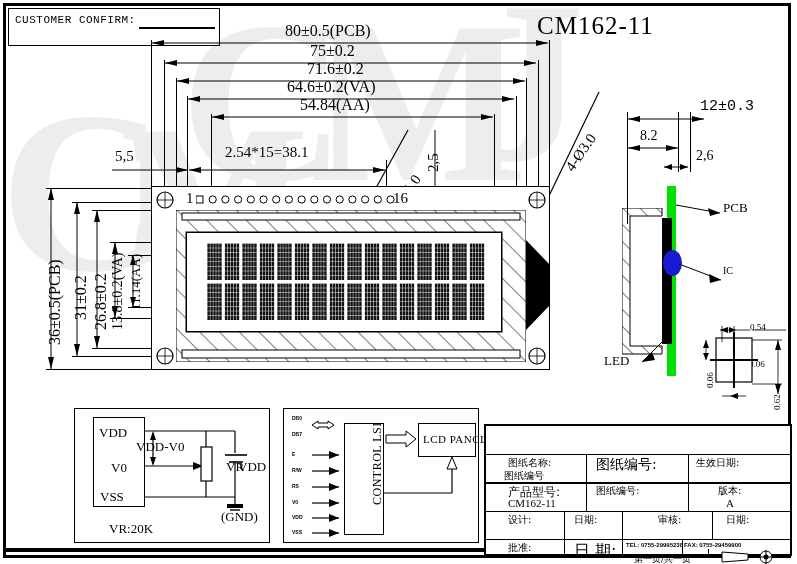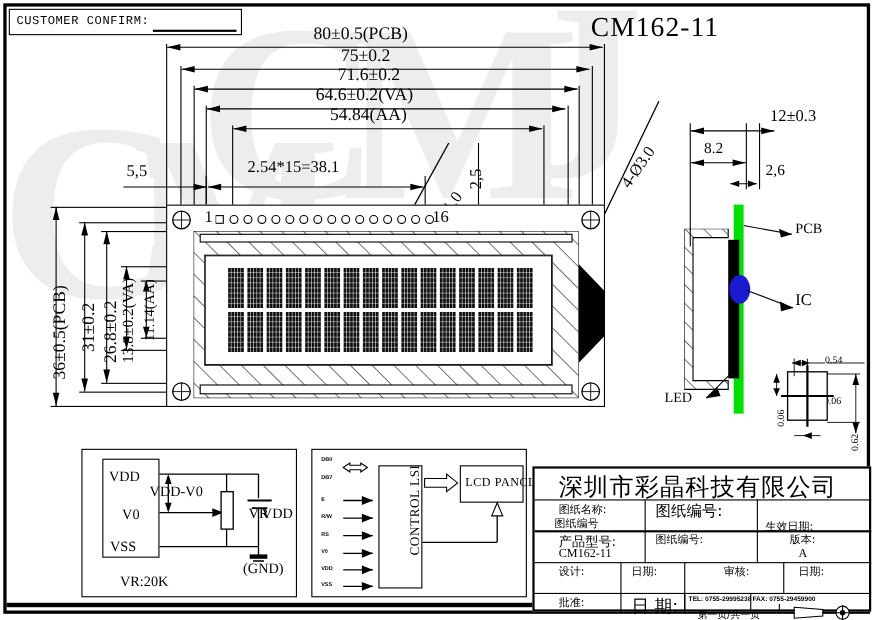--- a/index.html
+++ b/index.html
@@ -32,21 +32,21 @@
   <div class="wm">
     <span style="left:180px;top:-30px;font-size:230px;">C</span>
     <span style="left:310px;top:-30px;font-size:230px;">M</span>
     <span style="left:470px;top:-50px;font-size:230px;">J</span>
     <span style="left:0px;top:60px;font-size:230px;">C</span>
     <span style="left:120px;top:80px;font-size:200px;">M</span>
   </div>
 
   <div class="frame"></div>
 
-  <div class="box" style="left:8px;top:8px;width:212px;height:24px;">
+  <div class="box" style="left:8px;top:8px;width:212px;height:38px;">
     <div class="t tm" style="left:6px;top:5px;font-size:11px;letter-spacing:.5px;">CUSTOMER CONFIRM:</div>
     <div class="ln h" style="left:130px;top:18px;width:76px;height:2px;"></div>
   </div>
 
   <div class="t" style="left:537px;top:12px;font-size:25px;letter-spacing:1px;">CM162-11</div>
 
   <div>
 
     <div class="t" style="left:285px;top:22px;font-size:16px;">80±0.5(PCB)</div>
     <svg class="abs" style="left:150px;top:38px;" width="400" height="10">
@@ -1511,21 +1511,21 @@
     </svg>
 
     <svg class="abs" style="left:526px;top:210px;" width="30" height="152">
       <polygon points="0,30 24,55 24,95 0,120" fill="#000"></polygon>
       <rect x="0" y="0" width="24" height="152" fill="none" stroke="#000" stroke-width="0"></rect>
     </svg>
   </div>
 
   <div>
 
-    <div class="t" style="left:700px;top:98px;font-size:15px;">12±0.3</div>
+    <div class="t" style="left:700px;top:98px;font-size:15px;font-family:Liberation Mono, monospace;">12±0.3</div>
     <svg class="abs" style="left:626px;top:114px;" width="100" height="10">
       <line x1="2" y1="5" x2="78" y2="5" stroke="#000" stroke-width="1"></line>
       <polygon points="2,5 14,2 14,8" fill="#000"></polygon>
         <polygon points="78,5 66,2 66,8" fill="#000"></polygon>
     </svg>
 
     <div class="t" style="left:640px;top:128px;font-size:14px;">8.2</div>
     <svg class="abs" style="left:626px;top:143px;" width="70" height="10">
       <line x1="2" y1="5" x2="52" y2="5" stroke="#000" stroke-width="1"></line>
       <polygon points="2,5 14,2 14,8" fill="#000"></polygon>
@@ -1556,21 +1556,21 @@
     </svg>
 
     <div class="abs" style="left:663px;top:250px;width:19px;height:26px;border-radius:50%;background:#1a1ad0;"></div>
 
     <div class="t" style="left:723px;top:200px;font-size:13px;">PCB</div>
     <svg class="abs" style="left:676px;top:202px;" width="48" height="16">
       <line x1="0" y1="3" x2="44" y2="11" stroke="#000" stroke-width="1"></line>
       <polygon points="44,11 32,6 34,14" fill="#000"></polygon>
     </svg>
 
-    <div class="t" style="left:723px;top:265px;font-size:15px;">IC</div>
+    <div class="t" style="left:723px;top:265px;font-size:10px;">IC</div>
     <svg class="abs" style="left:679px;top:262px;" width="46" height="24">
       <line x1="0" y1="2" x2="42" y2="18" stroke="#000" stroke-width="1"></line>
       <polygon points="42,18 30,12 31,21" fill="#000"></polygon>
     </svg>
 
     <div class="t" style="left:604px;top:353px;font-size:13px;">LED</div>
     <svg class="abs" style="left:636px;top:334px;" width="36" height="32">
       <line x1="32" y1="2" x2="6" y2="28" stroke="#000" stroke-width="1"></line>
       <polygon points="6,28 16,18 19,26" fill="#000"></polygon>
     </svg>
@@ -1667,28 +1667,27 @@
       <line x1="28" y1="124" x2="55" y2="124" stroke="#000" stroke-width="1.2"></line>
         <polygon points="55,124 45,120 45,128" fill="#000"></polygon>
       <polygon points="102,26 122,26 122,22 132,30 122,38 122,34 102,34" fill="#fff" stroke="#000" stroke-width="1"></polygon>
       <line x1="100" y1="84" x2="168" y2="84" stroke="#000" stroke-width="1.2"></line>
       <line x1="168" y1="84" x2="168" y2="58" stroke="#000" stroke-width="1.2"></line>
       <polygon points="168,48 163,60 173,60" fill="#fff" stroke="#000" stroke-width="1"></polygon>
     </svg>
   </div>
 
   <div class="box2" style="left:484px;top:424px;width:308px;height:132px;background:#fff;">
-    <div class="t cjk" style="left:22px;top:2px;font-size:22px;letter-spacing:1px;">深圳市彩晶科技有限公司</div>
     <div class="ln h" style="left:0;top:28px;width:306px;"></div>
 
     <div class="t cjk" style="left:22px;top:30px;font-size:10px;">图纸名称:</div>
     <div class="t cjk" style="left:18px;top:43px;font-size:10px;">图纸编号</div>
     <div class="t cjk" style="left:110px;top:30px;font-size:14px;">图纸编号:</div>
     <div class="t cjk" style="left:110px;top:43px;font-size:10px;"></div>
-    <div class="t cjk" style="left:210px;top:30px;font-size:10px;margin-top:16px;">生效日期:</div>
+    <div class="t cjk" style="left:210px;top:30px;font-size:10px;">生效日期:</div>
     <div class="t cjk" style="left:213px;top:43px;font-size:10px;"></div>
     <div class="ln h" style="left:0;top:56px;width:306px;height:2px;"></div>
 
     <div class="t cjk" style="left:22px;top:58px;font-size:12px;">产品型号:</div>
     <div class="t" style="left:22px;top:71px;font-size:11px;">CM162-11</div>
     <div class="t cjk" style="left:110px;top:58px;font-size:10px;">图纸编号:</div>
     <div class="t cjk" style="left:110px;top:71px;font-size:10px;"></div>
     <div class="t cjk" style="left:232px;top:58px;font-size:10px;">版本:</div>
     <div class="t" style="left:240px;top:71px;font-size:11px;">A</div>
     <div class="ln h" style="left:0;top:85px;width:306px;"></div>

